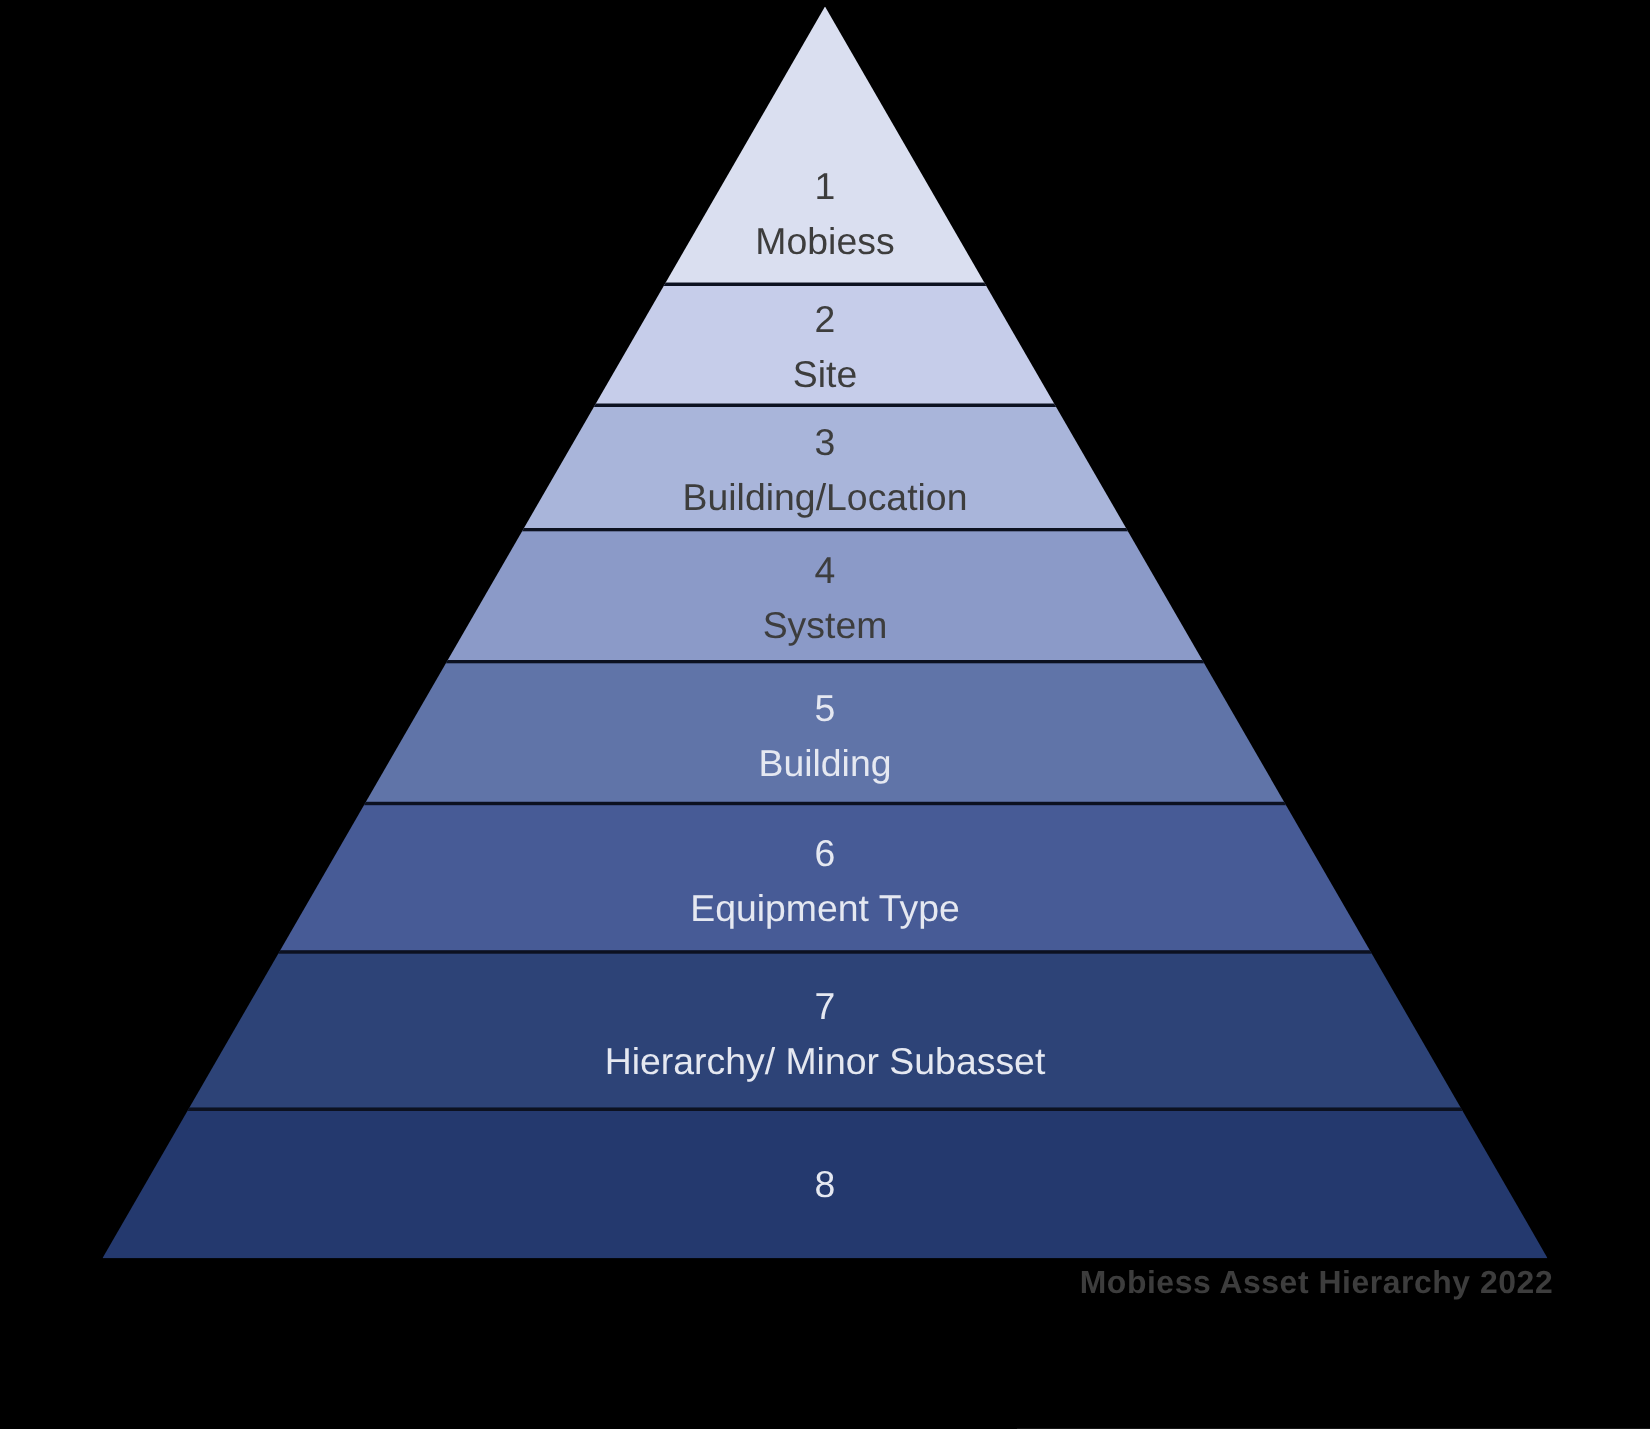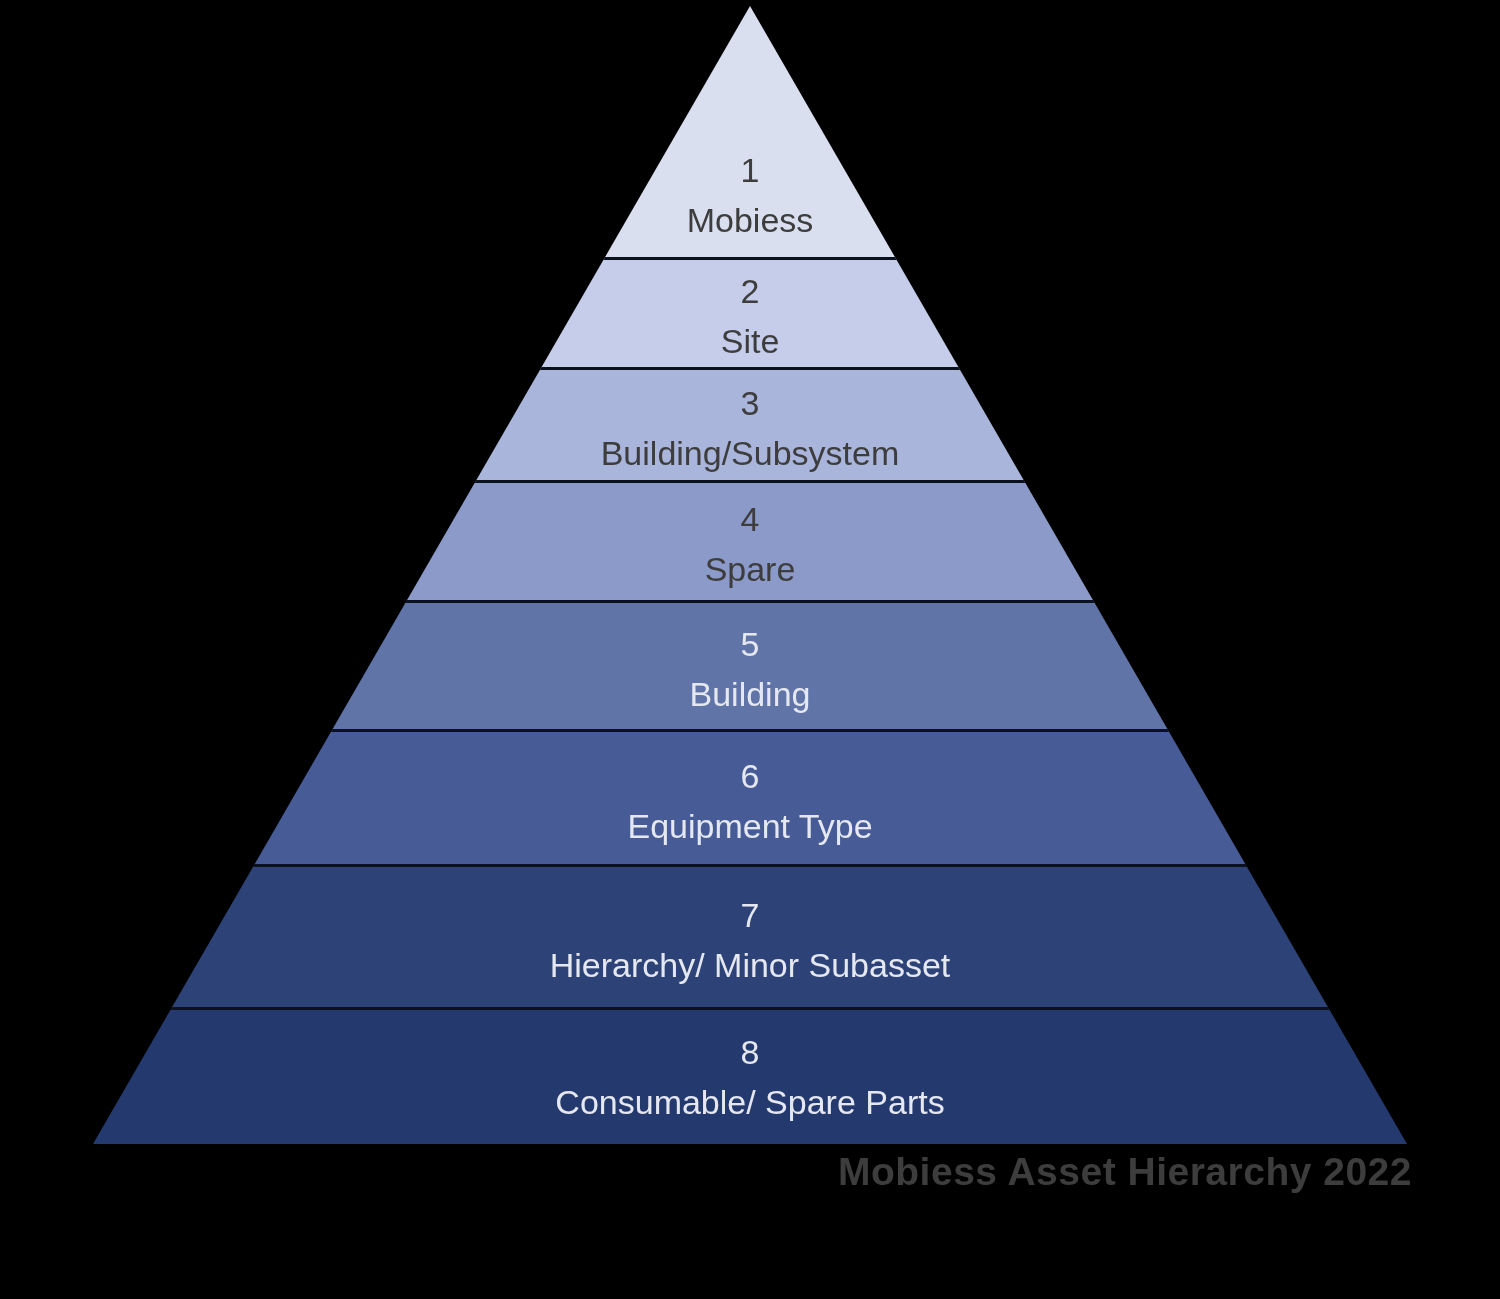--- a/index.html
+++ b/index.html
@@ -45,21 +45,21 @@
   .lv6 { height: 135px; }
   .lv7 { height: 143px; }
   .lv8 { height: 137px; padding-top: 0; }
 
   .band .num, .band .label { white-space: nowrap; }
 
   .caption {
     position: absolute;
     top: 1150px;
     right: 88px;
-    font-size: 39px;
+    font-size: 29px;
     font-weight: 600;
     letter-spacing: 0.5px;
   }
 </style>
 </head>
 <body>
 
 <div class="stage" style="background-color: rgb(0, 0, 0);">
 
   <div class="pyramid">
@@ -69,45 +69,44 @@
       <div class="label">Mobiess</div>
     </div>
 
     <div class="band lv2" style="background-color: rgb(198, 205, 234); color: rgb(61, 61, 61);">
       <div class="num">2</div>
       <div class="label">Site</div>
     </div>
 
     <div class="band lv3" style="background-color: rgb(169, 181, 218); color: rgb(61, 61, 61);">
       <div class="num">3</div>
-      <div class="label">Building/Subsystem</div>
+      <div class="label">Building/Location</div>
     </div>
 
     <div class="band lv4" style="background-color: rgb(139, 154, 200); color: rgb(61, 61, 61);">
       <div class="num">4</div>
-      <div class="label">Spare</div>
+      <div class="label">System</div>
     </div>
 
     <div class="band lv5" style="background-color: rgb(96, 116, 168); color: rgb(229, 232, 241);">
       <div class="num">5</div>
       <div class="label">Building</div>
     </div>
 
     <div class="band lv6" style="background-color: rgb(71, 91, 150); color: rgb(229, 232, 241);">
       <div class="num">6</div>
       <div class="label">Equipment Type</div>
     </div>
 
     <div class="band lv7" style="background-color: rgb(45, 67, 119); color: rgb(229, 232, 241);">
       <div class="num">7</div>
       <div class="label">Hierarchy/ Minor Subasset</div>
     </div>
 
     <div class="band lv8" style="background-color: rgb(36, 57, 110); color: rgb(229, 232, 241);">
       <div class="num">8</div>
-      <div class="label">Consumable/ Spare Parts</div>
     </div>
 
   </div>
 
   <div class="caption" style="color: rgb(61, 61, 61);">Mobiess Asset Hierarchy 2022</div>
 
 </div>
 
 </body></html>

